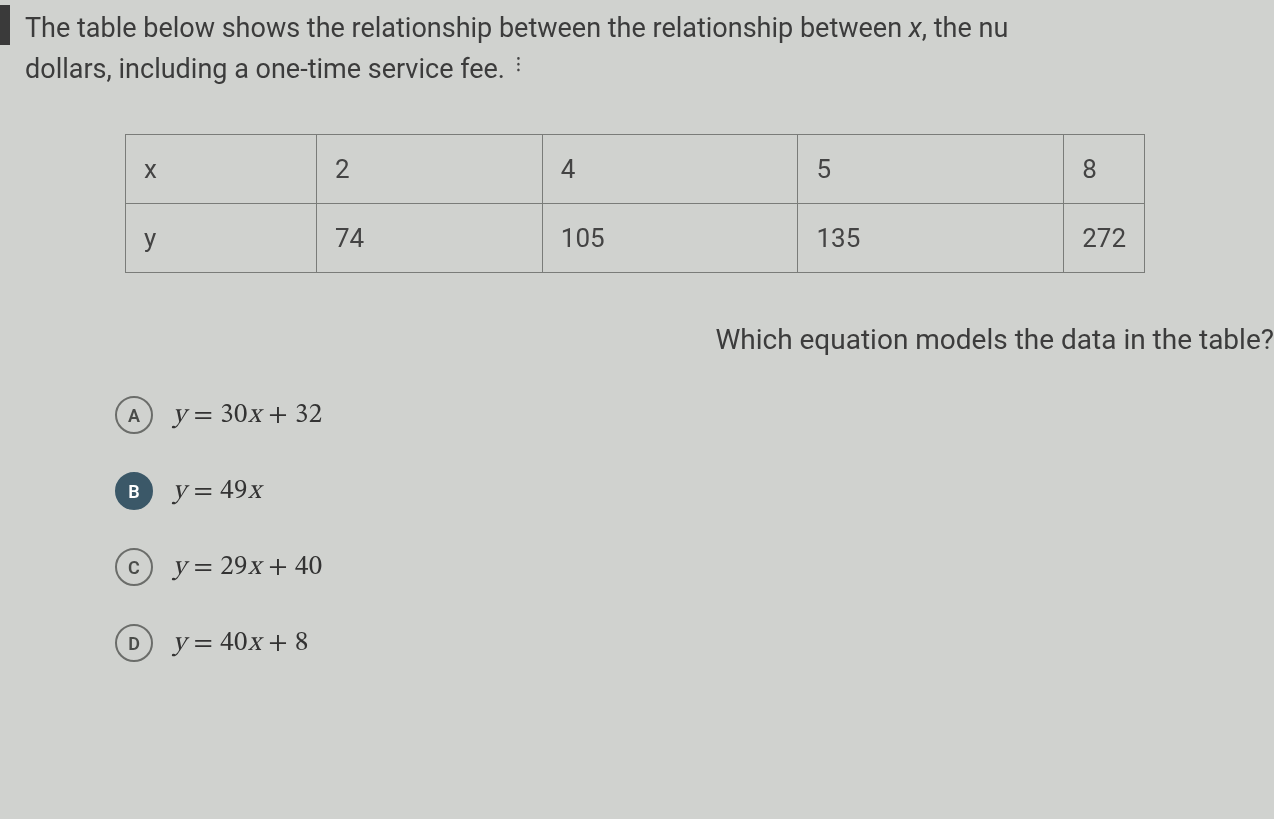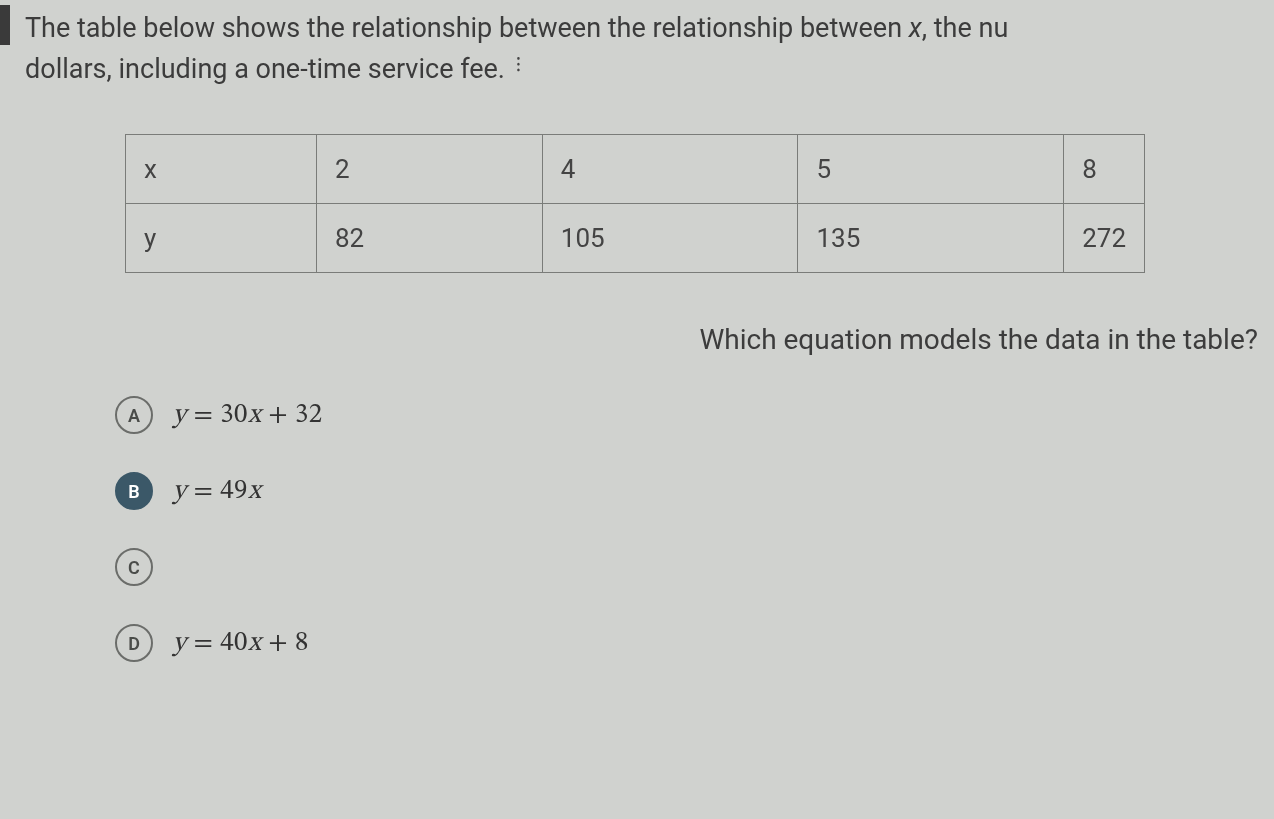--- a/index.html
+++ b/index.html
@@ -16,21 +16,21 @@
     }
     .left-marker {
       position: absolute;
       left: 0;
       top: 5px;
       width: 10px;
       height: 40px;
       background: #3a3a3a;
     }
     .container {
-      padding: 8px 16px 0 25px;
+      padding: 8px 0 0 25px;
     }
     .question-text {
       font-size: 27px;
       line-height: 1.5;
       color: #3c3c3c;
       margin-bottom: 10px;
     }
     .italic-x {
       font-style: italic;
     }
@@ -113,21 +113,21 @@
       <tbody>
           <tr>
         <td style="width:155px">x</td>
         <td style="width:190px">2</td>
         <td style="width:220px">4</td>
         <td style="width:230px">5</td>
         <td>8</td>
       </tr>
       <tr>
         <td>y</td>
-        <td>82</td>
+        <td>74</td>
         <td>105</td>
         <td>135</td>
         <td>272</td>
       </tr>
     </tbody>
       </table>
   </div>
 
   <div class="subquestion">Which equation models the data in the table?</div>
 
@@ -135,19 +135,20 @@
     <div class="option">
       <div class="option-circle">A</div>
       <div class="option-eq"><i>y</i> = 30<i>x</i> + 32</div>
     </div>
     <div class="option">
       <div class="option-circle selected">B</div>
       <div class="option-eq"><i>y</i> = 49<i>x</i></div>
     </div>
     <div class="option">
       <div class="option-circle">C</div>
+      <div class="option-eq"><i>y</i> = 29<i>x</i> + 40</div>
     </div>
     <div class="option">
       <div class="option-circle">D</div>
       <div class="option-eq"><i>y</i> = 40<i>x</i> + 8</div>
     </div>
   </div>
 </div>
 
 </body></html>

